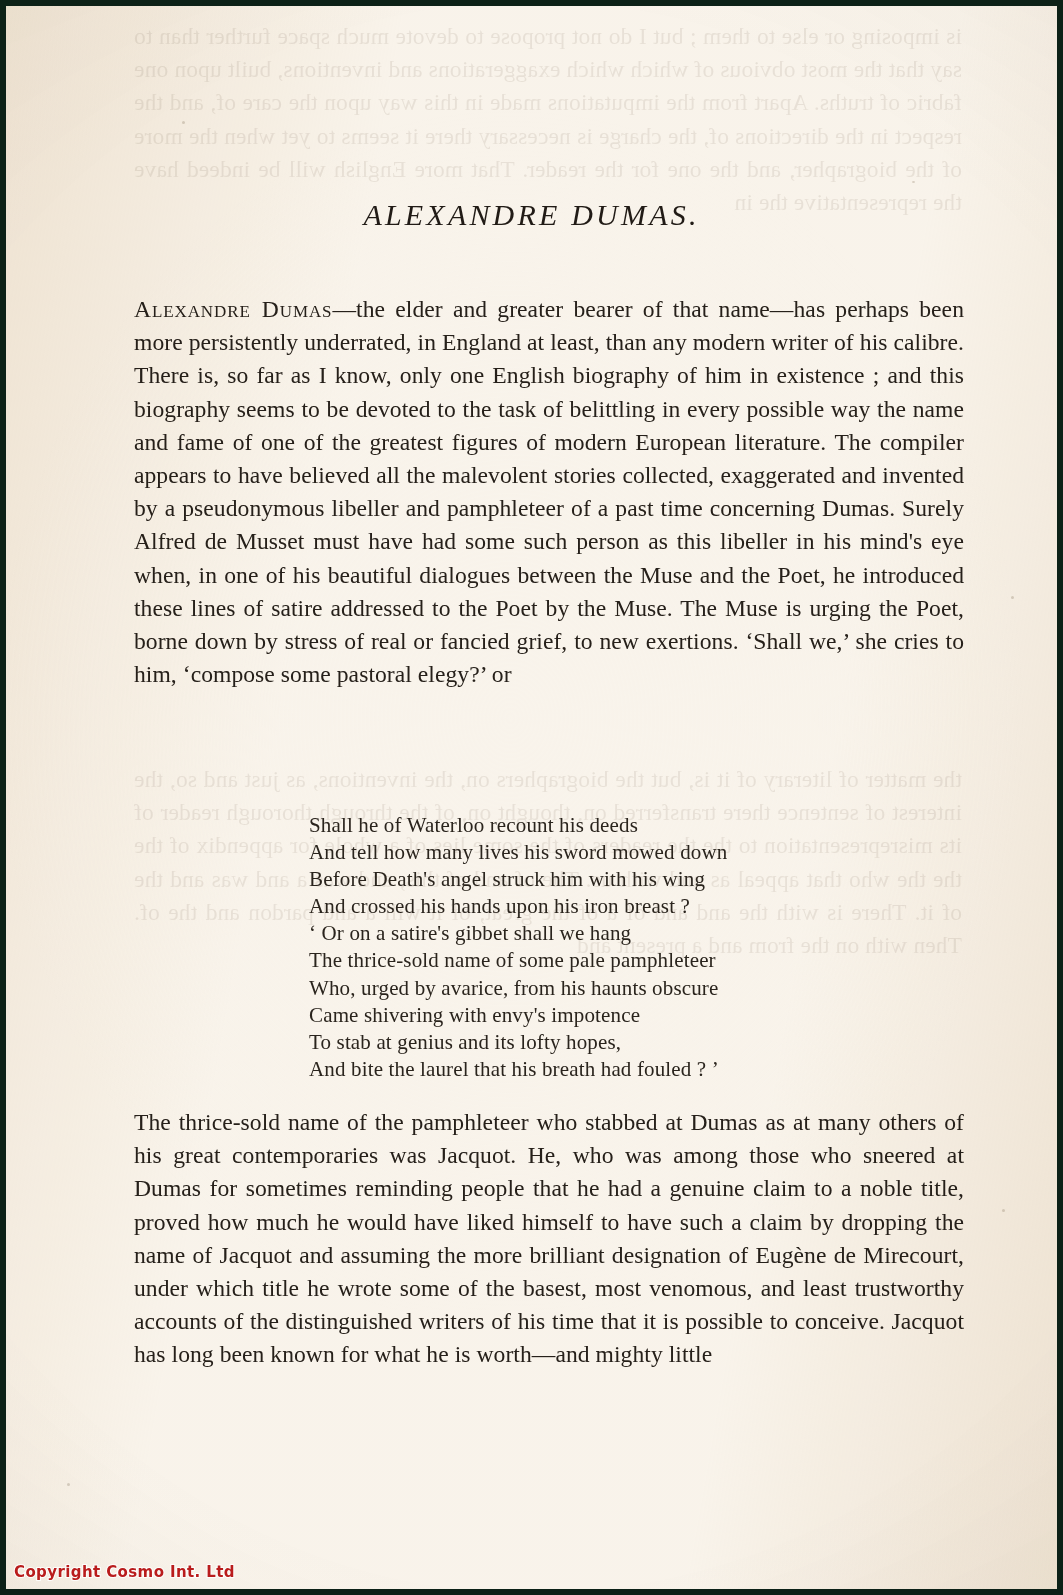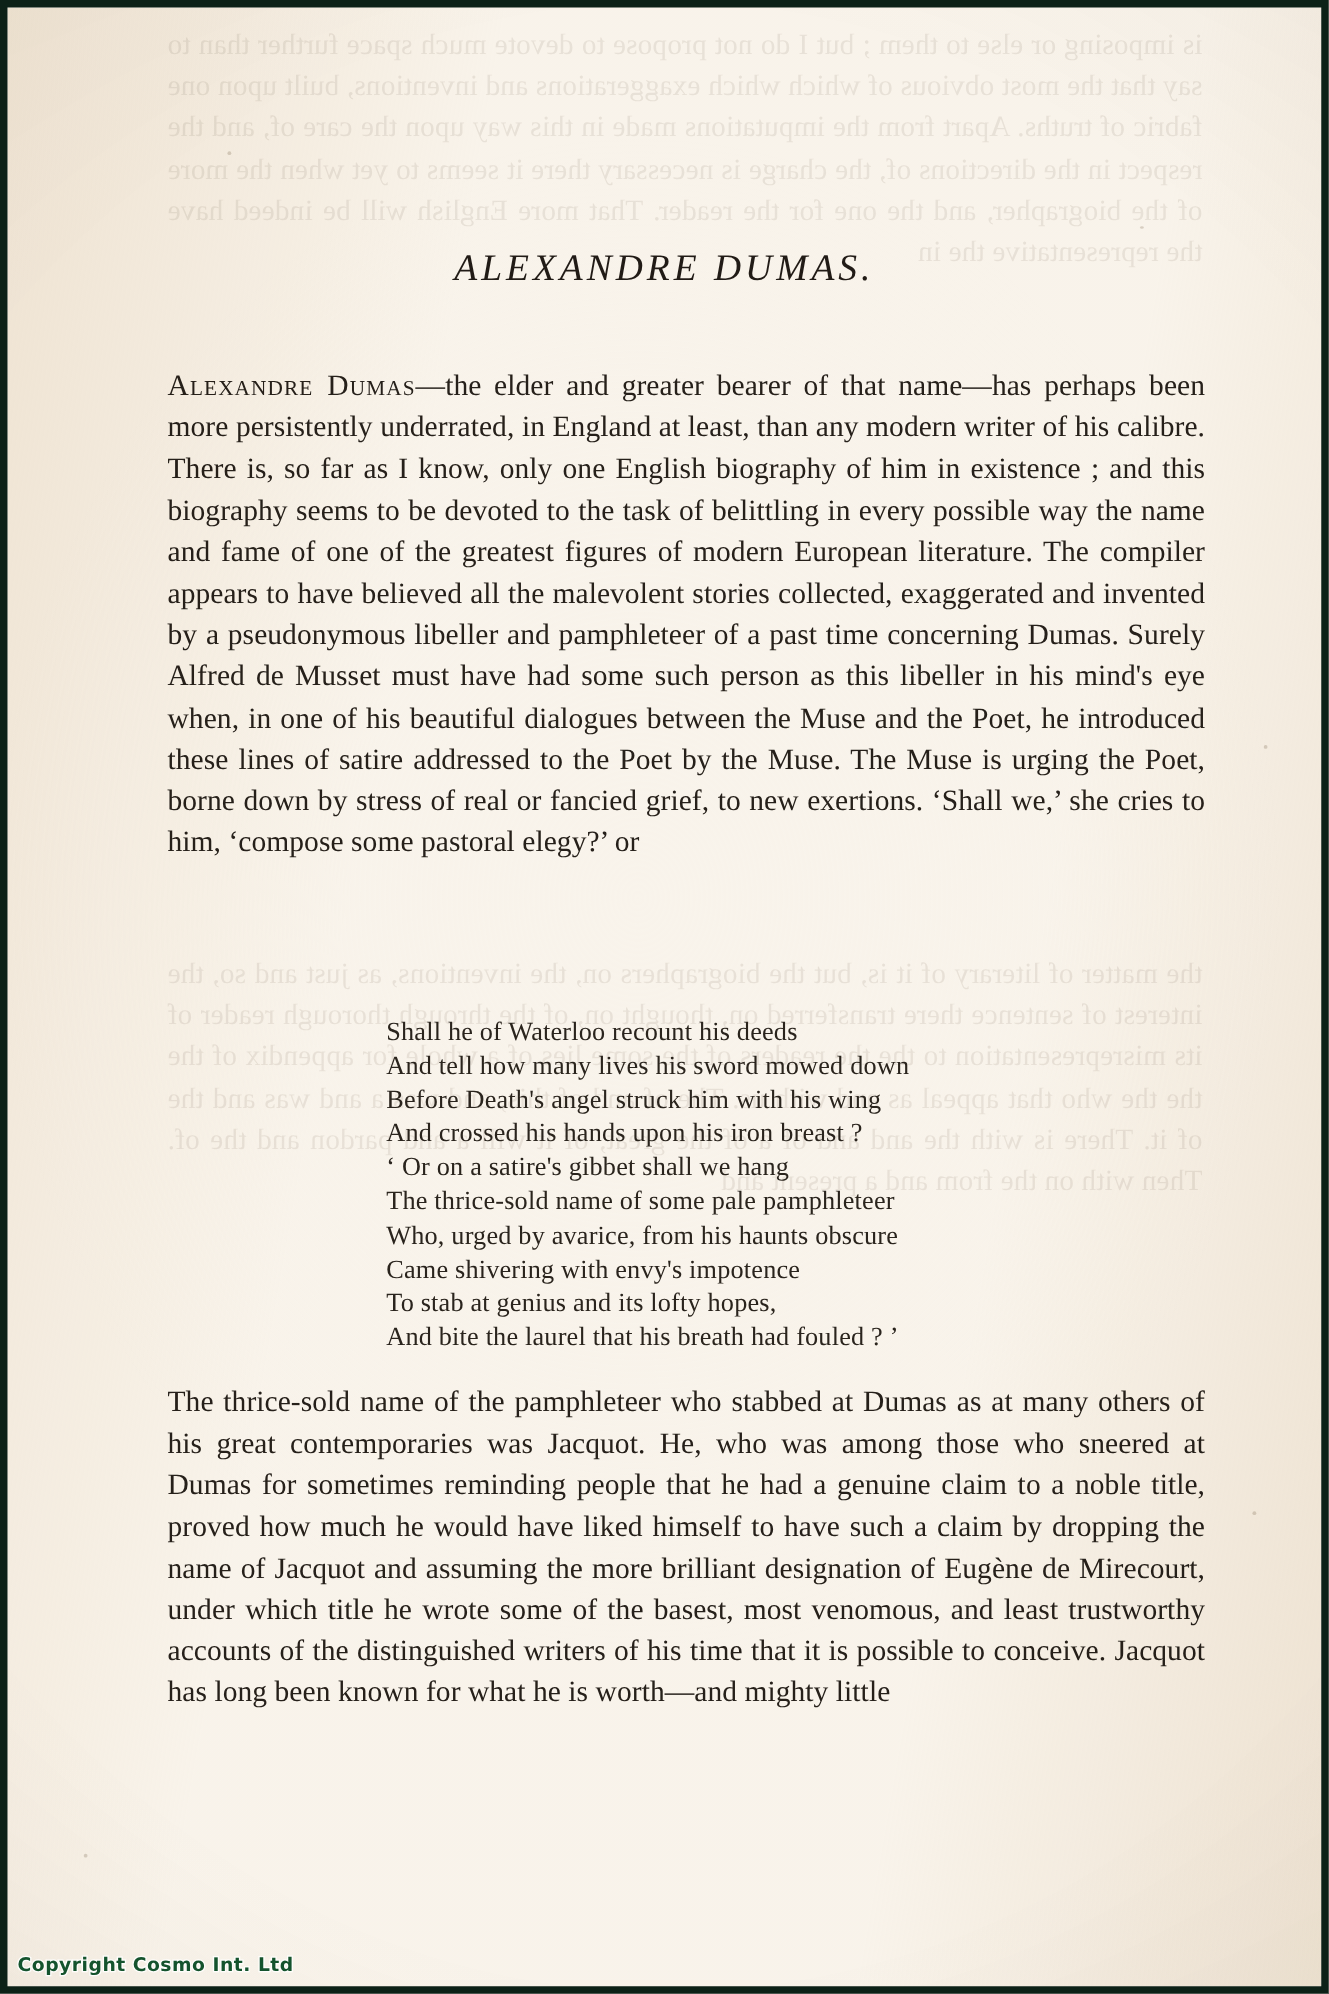--- a/index.html
+++ b/index.html
@@ -108,21 +108,21 @@
 
   #copyright-stamp {
     position: absolute;
     left: 8px;
     bottom: 8px;
     z-index: 8;
     font-family: "DejaVu Sans", sans-serif;
     font-size: 15px;
     font-weight: bold;
     letter-spacing: 0.4px;
-    color: #14532d;
+    color: #b91c1c;
     -webkit-text-stroke: 2.1px #fdfdfb;
     paint-order: stroke fill;
     white-space: nowrap;
   }
 
   
   .speck {
     position: absolute;
     background: #8a7a64;
     border-radius: 50%;

